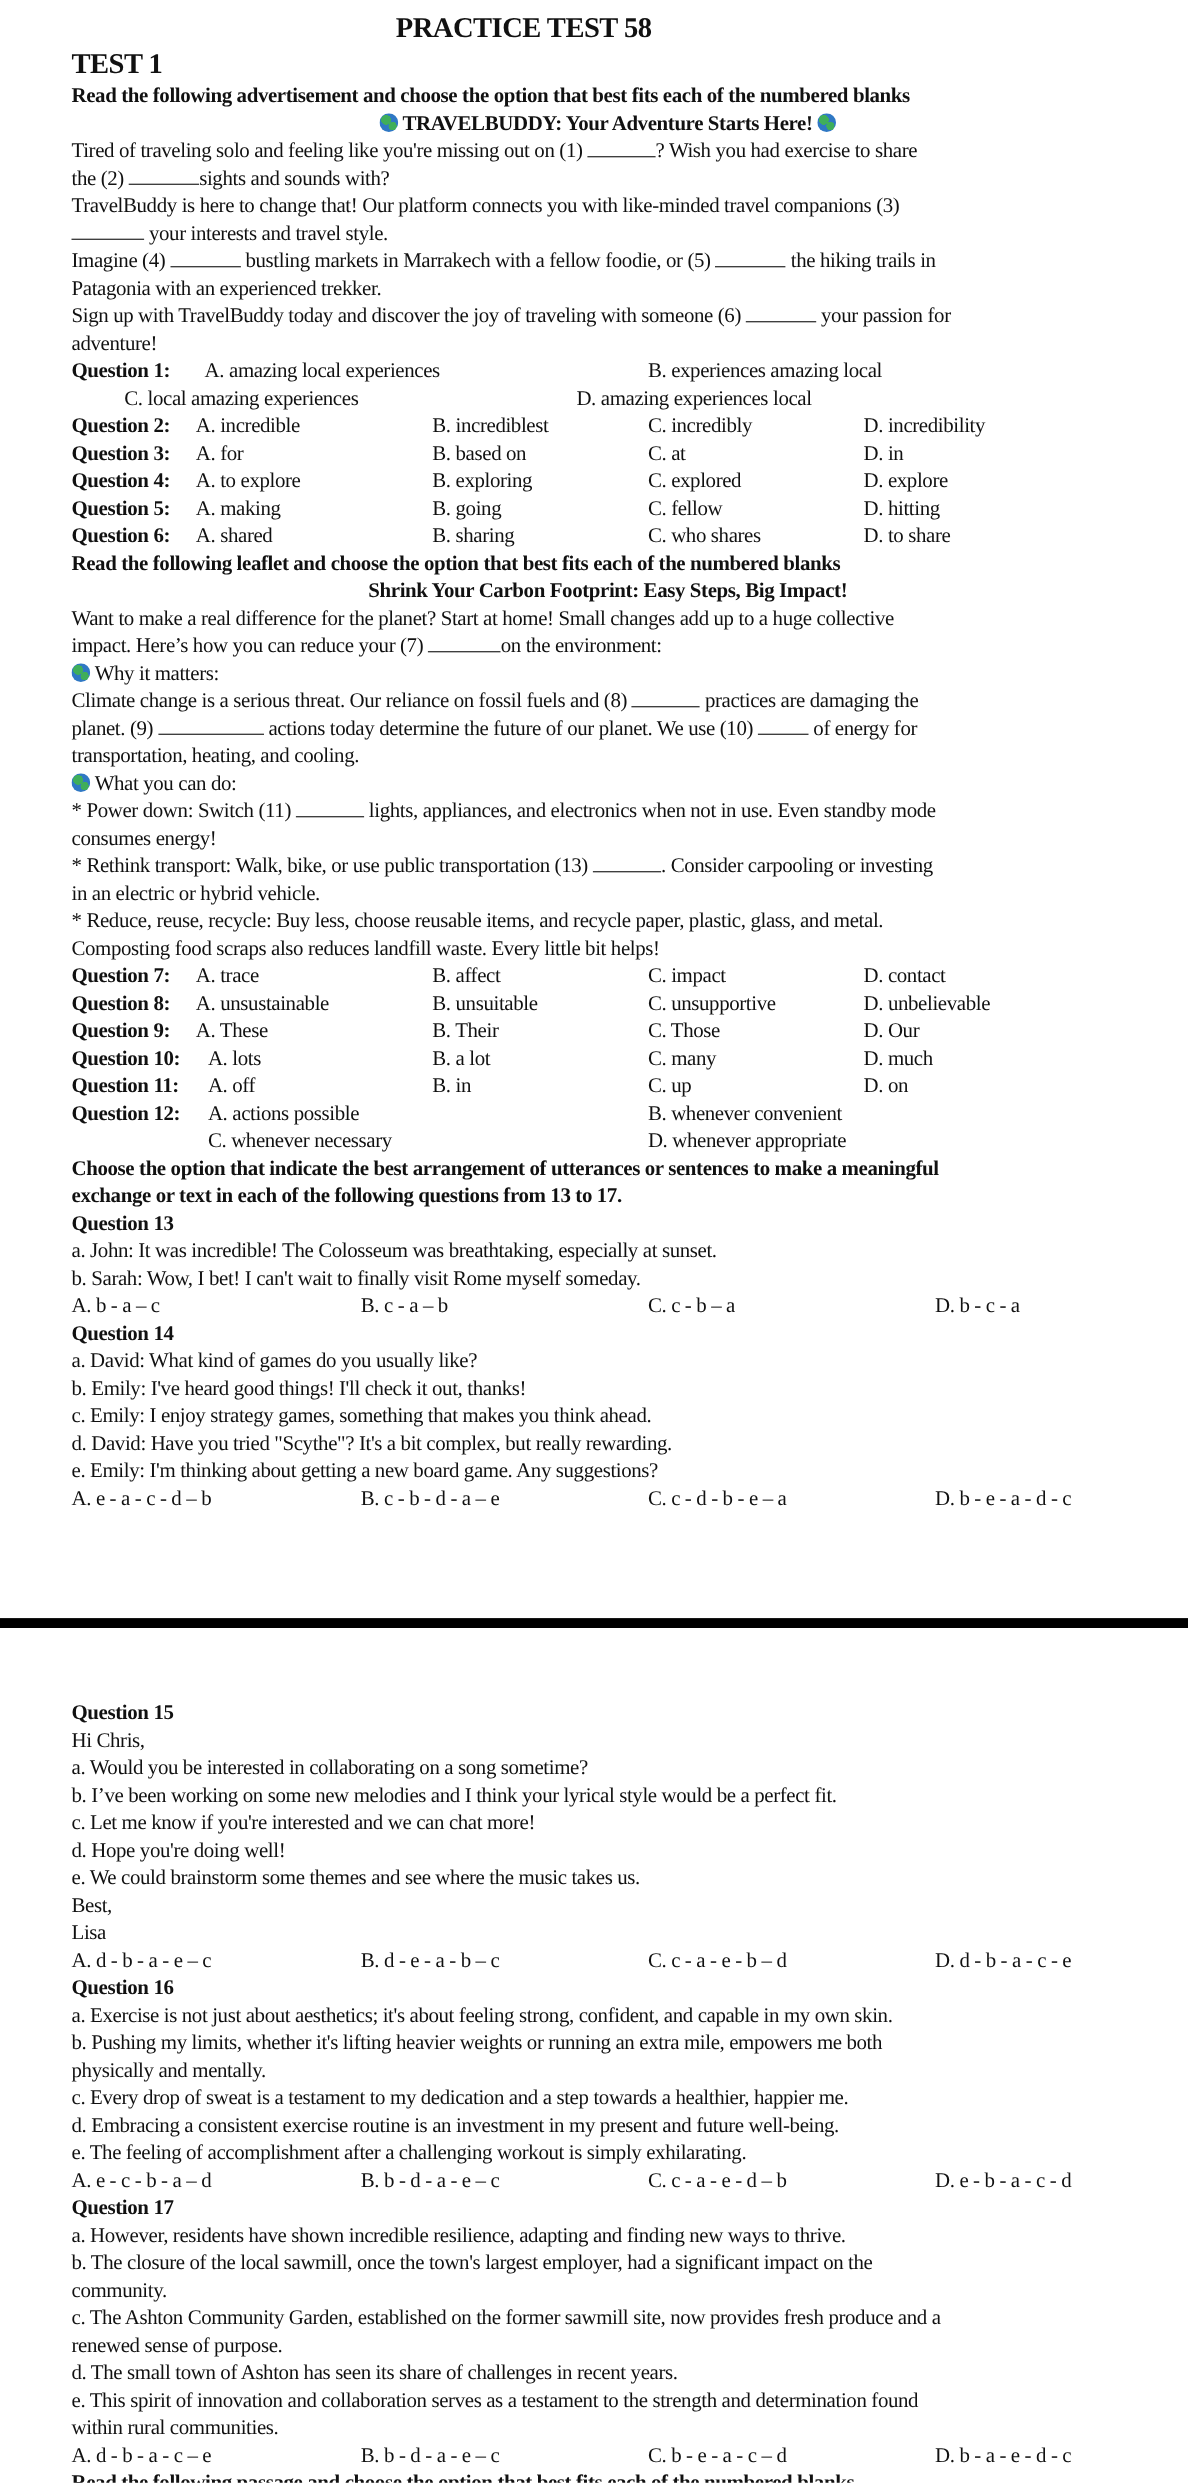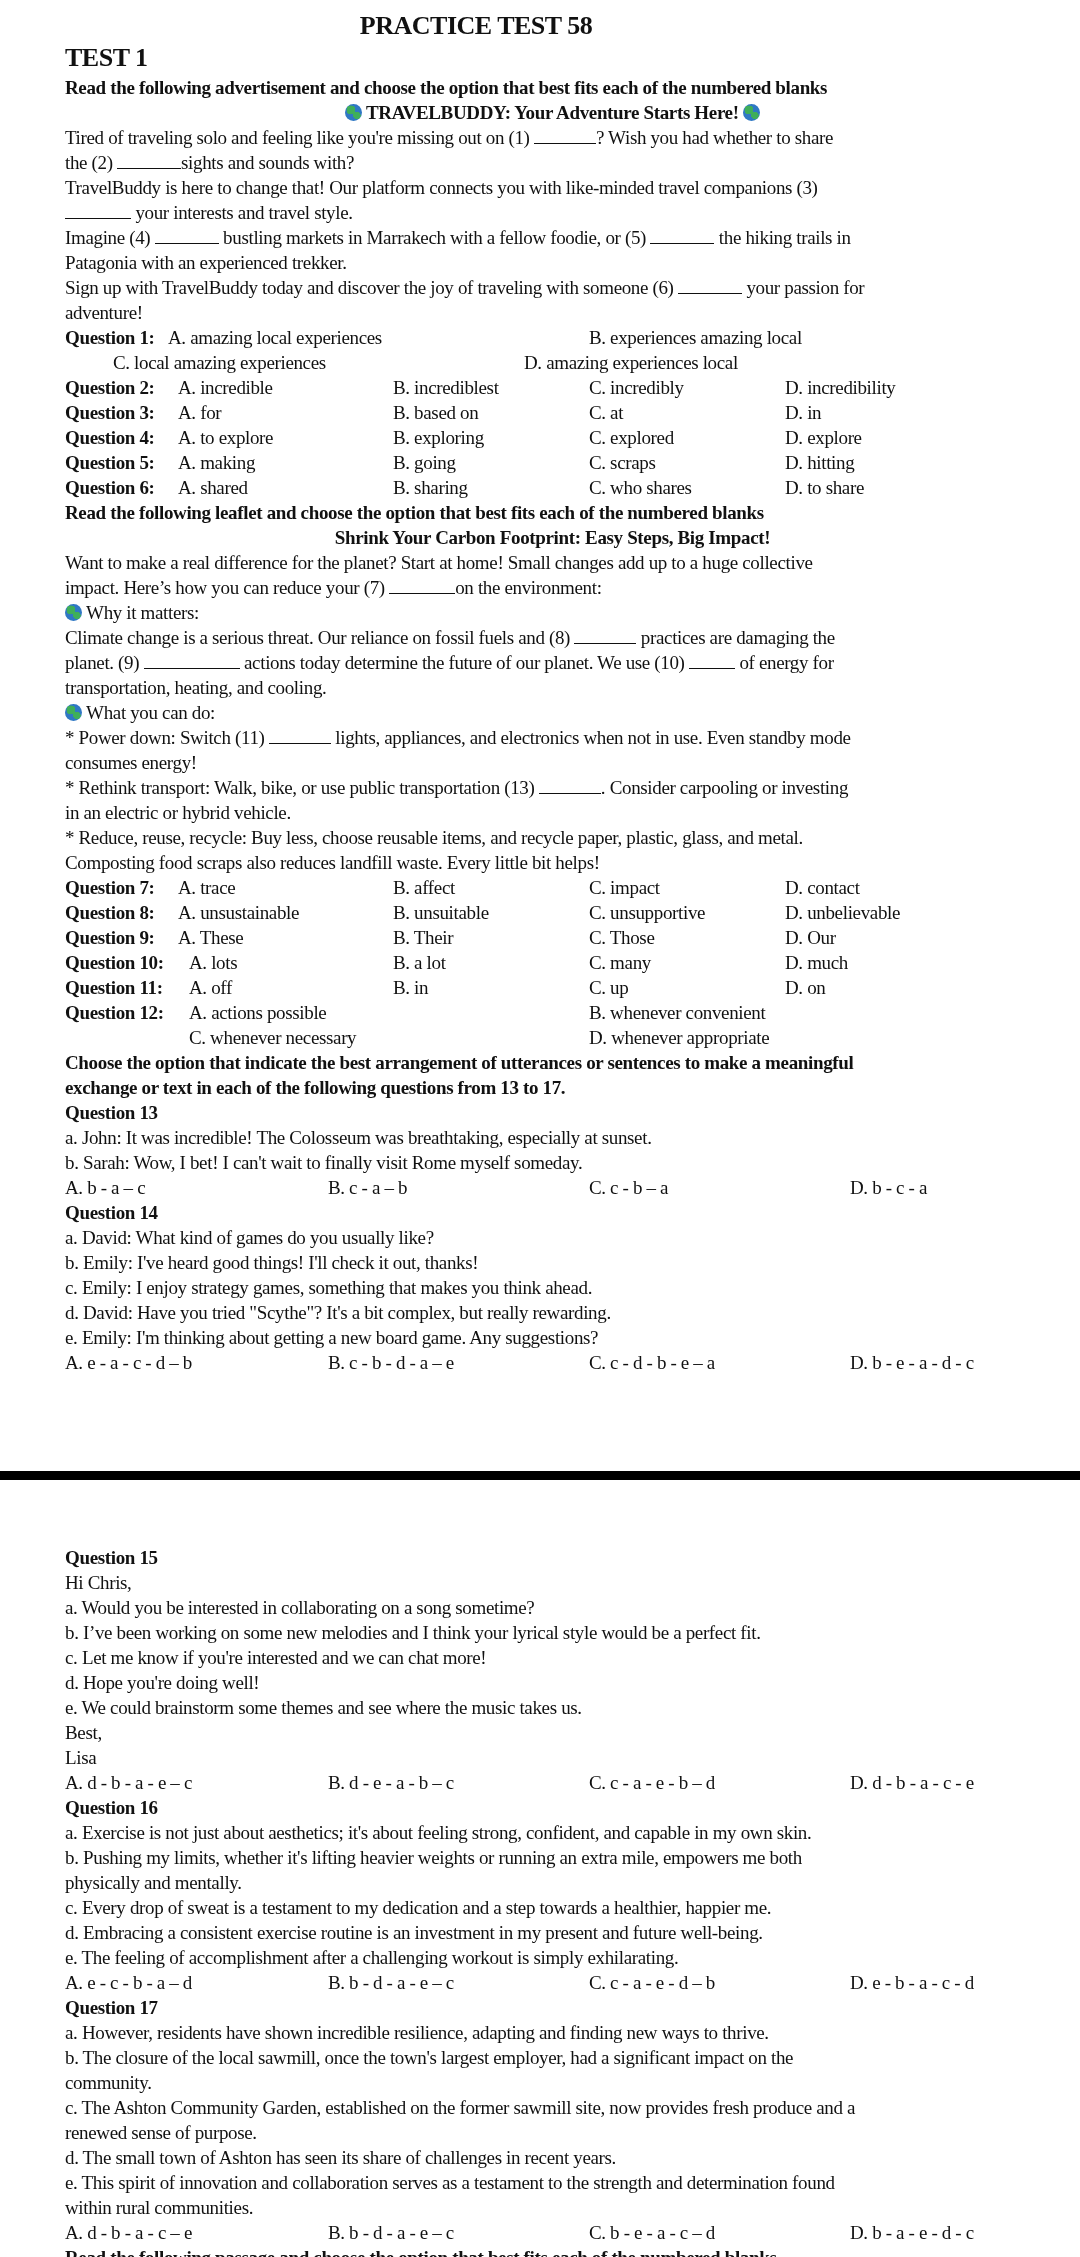--- a/index.html
+++ b/index.html
@@ -32,32 +32,32 @@
   <div class="title">PRACTICE TEST 58</div>
   <div class="test1">TEST 1</div>
 
   <div class="block" style="top:75px;">
     <div class="line b">Read the following advertisement and choose the option that best fits each of the numbered blanks</div>
     <div class="line b center">
       <span class="globe"></span>
       <span>TRAVELBUDDY: Your Adventure Starts Here!</span>
       <span class="globe"></span>
     </div>
-    <div class="line"><span>Tired of traveling solo and feeling like you're missing out on (1) </span><span class="blank" style="width:62px"></span><span>? Wish you had whether to share</span></div>
+    <div class="line"><span>Tired of traveling solo and feeling like you're missing out on (1) </span><span class="blank" style="width:62px"></span><span>? Wish you had exercise to share</span></div>
     <div class="line"><span>the (2) </span><span class="blank" style="width:64px"></span><span>sights and sounds with?</span></div>
     <div class="line"><span>TravelBuddy is here to change that! Our platform connects you with like-minded travel companions (3)</span></div>
     <div class="line"><span class="blank" style="width:66px"></span><span> your interests and travel style.</span></div>
     <div class="line"><span>Imagine (4) </span><span class="blank" style="width:64px"></span><span> bustling markets in Marrakech with a fellow foodie, or (5) </span><span class="blank" style="width:64px"></span><span> the hiking trails in</span></div>
     <div class="line">Patagonia with an experienced trekker.</div>
     <div class="line"><span>Sign up with TravelBuddy today and discover the joy of traveling with someone (6) </span><span class="blank" style="width:64px"></span><span> your passion for</span></div>
     <div class="line">adventure!</div>
 
     <div class="row">
       <span class="col b" style="left:0">Question 1:</span>
-      <span class="col" style="left:103px">A. amazing local experiences</span>
+      <span class="col" style="left:121px">A. amazing local experiences</span>
       <span class="col" style="left:524px">B. experiences amazing local</span>
     </div>
     <div class="row">
       <span class="col" style="left:48px">C. local amazing experiences</span>
       <span class="col" style="left:459px">D. amazing experiences local</span>
     </div>
 
     <div class="row">
       <span class="col b" style="left:0">Question 2:</span>
       <span class="col" style="left:113px">A. incredible</span>
@@ -76,21 +76,21 @@
       <span class="col b" style="left:0">Question 4:</span>
       <span class="col" style="left:113px">A. to explore</span>
       <span class="col" style="left:328px">B. exploring</span>
       <span class="col" style="left:524px">C. explored</span>
       <span class="col" style="left:720px">D. explore</span>
     </div>
     <div class="row">
       <span class="col b" style="left:0">Question 5:</span>
       <span class="col" style="left:113px">A. making</span>
       <span class="col" style="left:328px">B. going</span>
-      <span class="col" style="left:524px">C. scraps</span>
+      <span class="col" style="left:524px">C. fellow</span>
       <span class="col" style="left:720px">D. hitting</span>
     </div>
     <div class="row">
       <span class="col b" style="left:0">Question 6:</span>
       <span class="col" style="left:113px">A. shared</span>
       <span class="col" style="left:328px">B. sharing</span>
       <span class="col" style="left:524px">C. who shares</span>
       <span class="col" style="left:720px">D. to share</span>
     </div>
 

